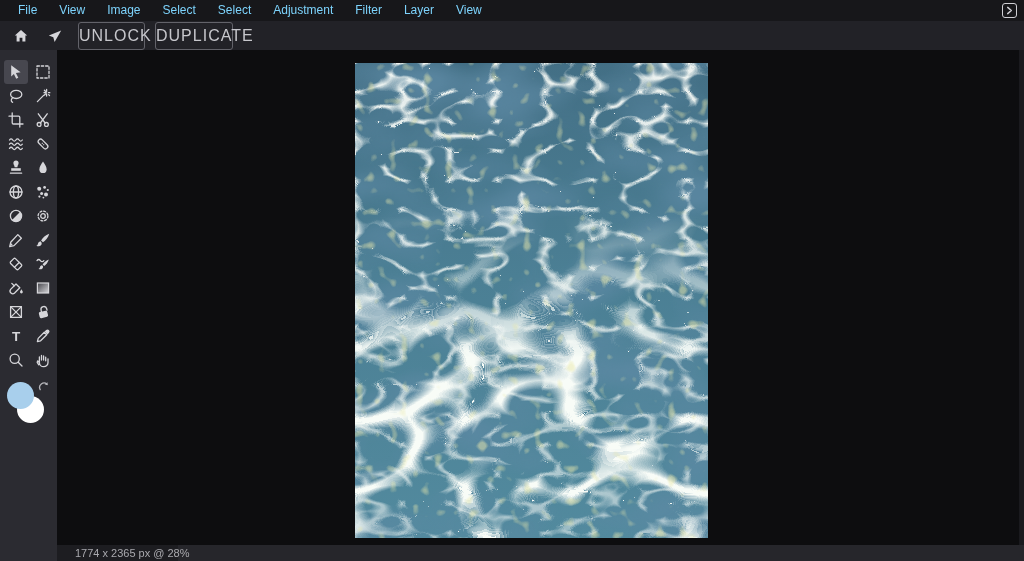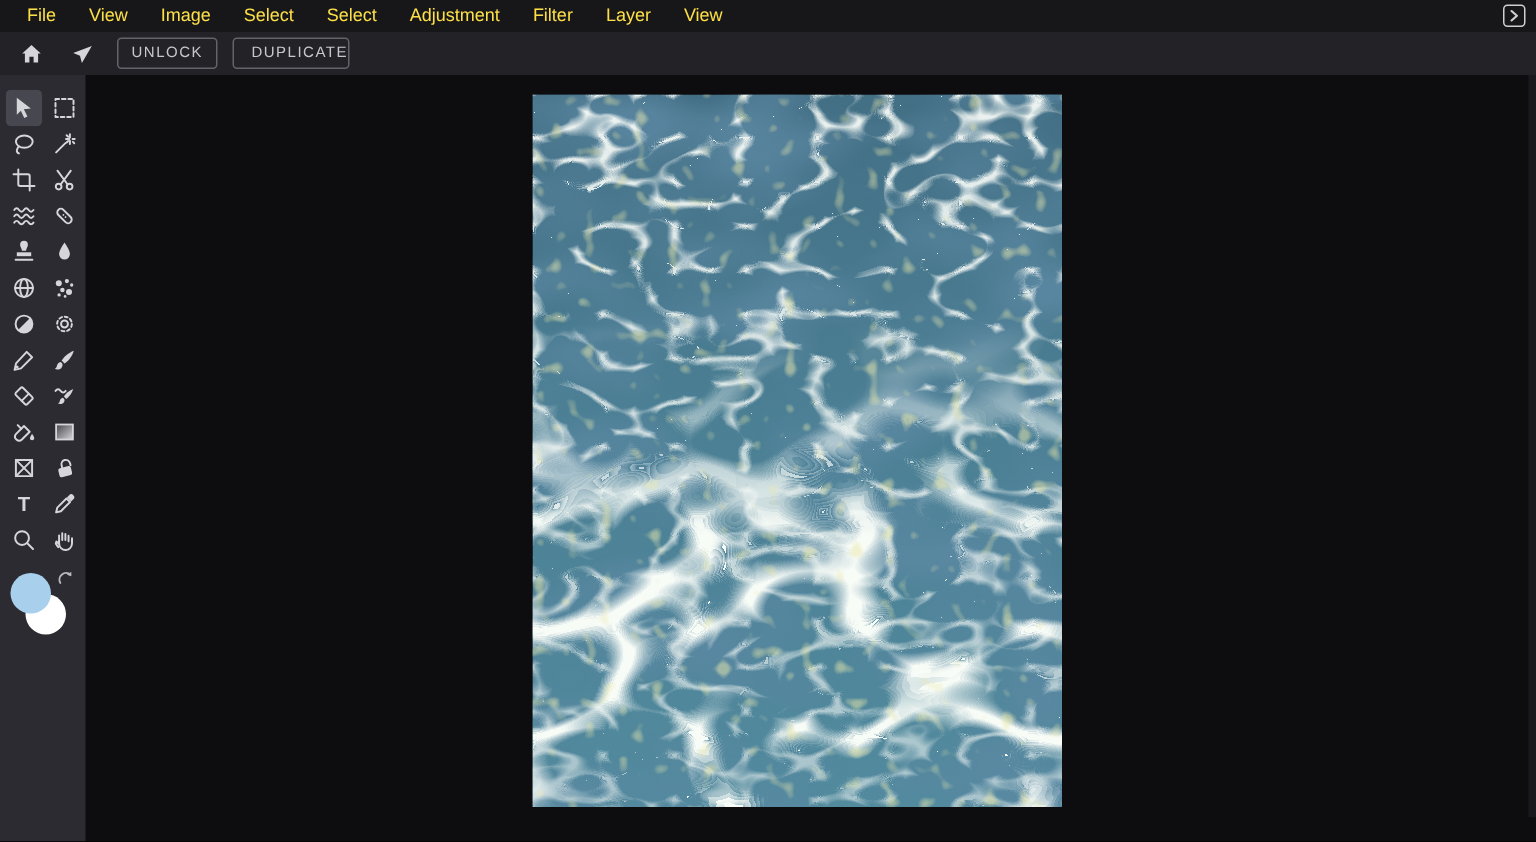--- a/index.html
+++ b/index.html
@@ -2,31 +2,31 @@
 <html><head>
 <meta charset="utf-8">
 <style>
   html,body{margin:0;padding:0;background:#000;}
   *{box-sizing:border-box;font-family:"Liberation Sans","DejaVu Sans",sans-serif;}
   #app{position:relative;width:1024px;height:561px;overflow:hidden;background:#0d0d0f;}
 
   
   .menubar{position:absolute;left:0;top:0;width:1024px;height:21px;background:#17171a;
            display:flex;align-items:center;padding-left:10px;z-index:5;}
-  .menu-item{color:#fde047;font-size:12px;padding:0 8px;margin-right:6px;line-height:21px;cursor:default;}
+  .menu-item{color:#7dd3fc;font-size:12px;padding:0 8px;margin-right:6px;line-height:21px;cursor:default;}
   .panel-toggle{position:absolute;right:7px;top:3px;width:15px;height:15px;border:1.5px solid #cfcfd4;
                 border-radius:3px;display:flex;align-items:center;justify-content:center;}
 
   
   .optionsbar{position:absolute;left:0;top:21px;width:1024px;height:29px;background:#222227;
               display:flex;align-items:center;z-index:4;}
   .opt-icon{width:22px;height:22px;display:flex;align-items:center;justify-content:center;margin-left:10px;}
   .opt-icon:nth-child(2){margin-left:10px;}
   .opt-btn{margin-left:10px;background:transparent;border:1px solid #63636a;border-radius:3px;
-           color:#c7c7cc;font-size:10px;letter-spacing:1px;padding:4px 0;text-align:center;cursor:default;}
+           color:#c7c7cc;font-size:16px;letter-spacing:1px;padding:4px 0;text-align:center;cursor:default;}
   .opt-btn.unlock{width:67px;margin-left:12px;}
   .opt-btn.duplicate{width:78px;text-align:right;}
   .opt-msg{color:#cbcbd0;font-size:12px;margin-left:12px;}
 
   
   .toolbar{position:absolute;left:0;top:50px;width:57px;height:511px;background:#2b2b31;z-index:3;}
   .tools{display:grid;grid-template-columns:24px 24px;grid-auto-rows:24px;column-gap:3px;
          padding:10px 0 0 4px;}
   .tool{width:24px;height:24px;display:flex;align-items:center;justify-content:center;border-radius:3px;}
   .tool.selected{background:#47474f;}
@@ -333,14 +333,17 @@
       </defs>
       <rect width="353" height="475" fill="url(#wbase)"></rect>
       <rect width="353" height="475" filter="url(#fDark)" opacity="0.8"></rect>
       <rect width="353" height="475" filter="url(#fFine)" opacity="0.95" mask="url(#mTop)"></rect>
       <rect width="353" height="475" filter="url(#fCoarse)" mask="url(#mBot)"></rect>
       <rect width="353" height="475" filter="url(#fSpeck)" opacity="0.5"></rect>
     </svg>
     <div class="canvas-edge"></div>
   </div>
 
+  <div class="statusbar">
+    <div class="status-cell">1774 x 2365 px @ 28%</div>
+  </div>
 
 </div>
 
 </body></html>

